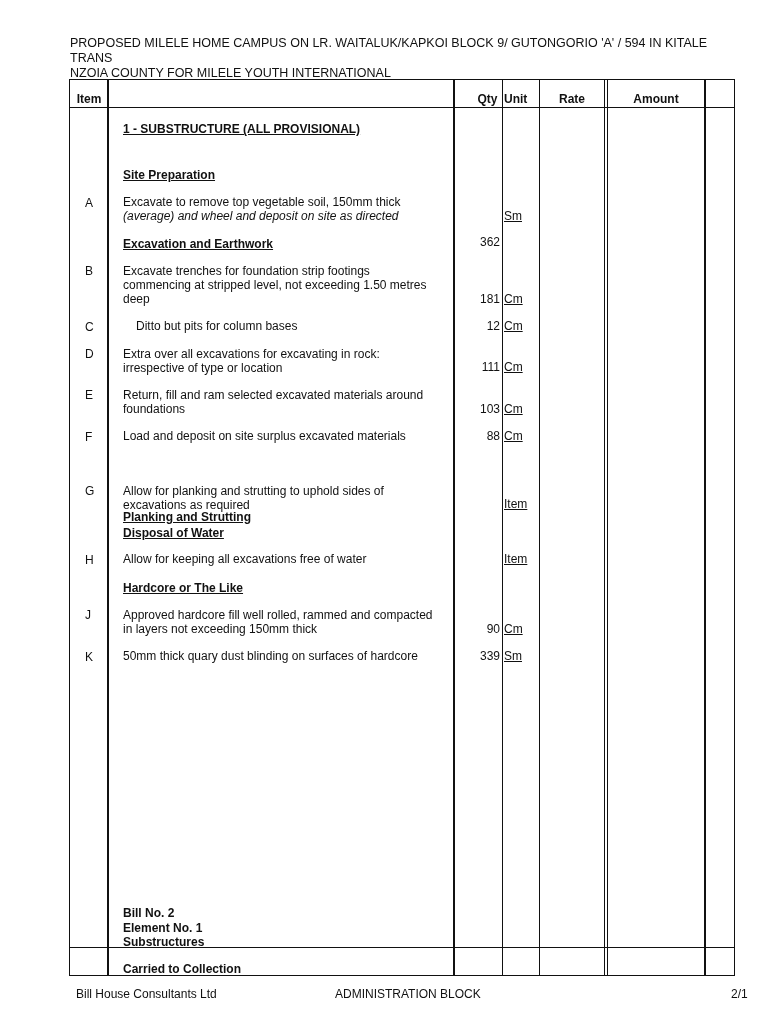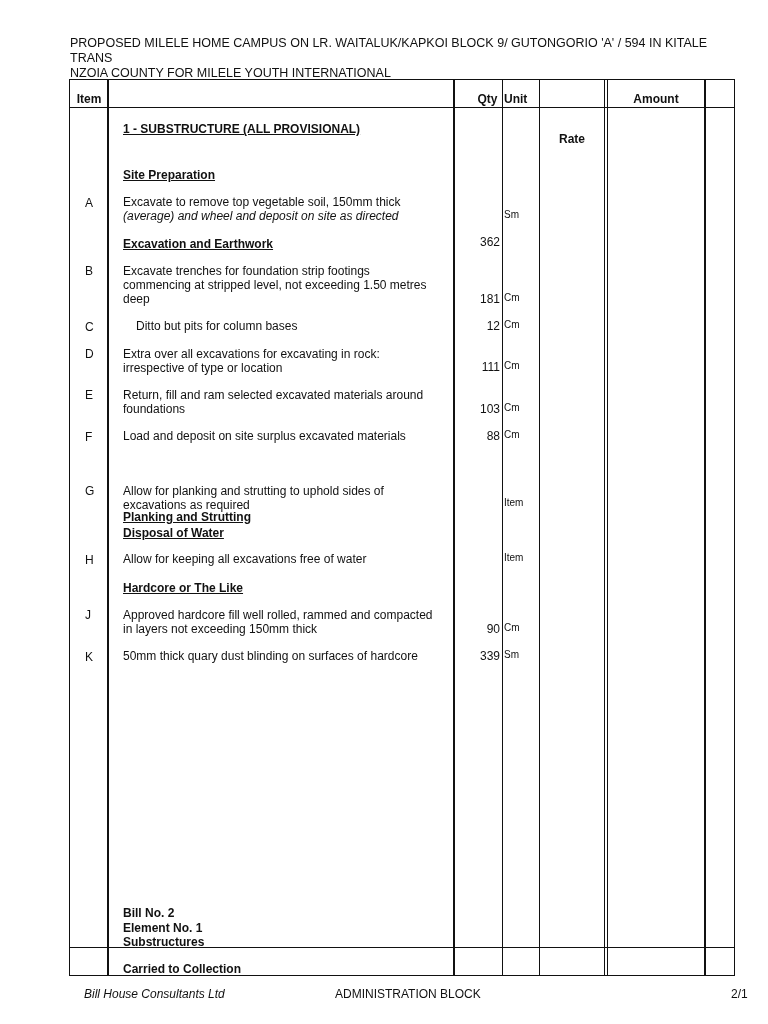--- a/index.html
+++ b/index.html
@@ -6,21 +6,21 @@
   body { width: 768px; height: 1024px; position: relative; font-family: "Liberation Sans", sans-serif; color: #111; overflow: hidden; }
   .title { position: absolute; left: 70px; top: 36px; font-size: 12.5px; line-height: 15px; width: 680px; }
   .tbl { position: absolute; left: 69px; top: 79px; width: 666px; height: 897px; border: 1.5px solid #111; box-sizing: border-box; }
   .vline { position: absolute; top: 0; bottom: 0; background: #111; }
   .hline { position: absolute; left: 0; right: 0; height: 1.5px; background: #111; }
   .hdr { position: absolute; top: 12px; font-size: 12px; font-weight: bold; text-align: center; }
   .row-item { position: absolute; font-size: 12px; }
   .txt { position: absolute; font-size: 12px; line-height: 14px; }
   .heading { font-weight: bold; text-decoration: underline; }
   .qty { position: absolute; font-size: 12px; text-align: right; width: 40px; }
-  .unit { position: absolute; font-size: 10px; }
+  .unit { position: absolute; font-size: 12px; text-decoration: underline; }
   .bold { font-weight: bold; }
   .footer { position: absolute; top: 987px; font-size: 12px; }
 </style>
 </head>
 <body>
 
 <div class="title">
   <div>PROPOSED MILELE HOME CAMPUS ON LR. WAITALUK/KAPKOI BLOCK 9/ GUTONGORIO 'A' / 594 IN KITALE  TRANS</div>
   <div>NZOIA COUNTY FOR MILELE YOUTH INTERNATIONAL</div>
 </div>
@@ -32,21 +32,21 @@
   <div class="vline" style="left:469px;width:1px;"></div>
   <div class="vline" style="left:534px;width:1px;"></div>
   <div class="vline" style="left:537px;width:1px;"></div>
   <div class="vline" style="left:634px;width:1.5px;"></div>
   <div class="hline" style="top:27px;height:1px;"></div>
   <div class="hline" style="top:867px;height:1px;"></div>
 
   <div class="hdr" style="left:0;width:38px;">Item</div>
   <div class="hdr" style="left:394px;width:47px;">Qty</div>
   <div class="hdr" style="left:433px;width:36px;text-align:left;padding-left:1px;">Unit</div>
-  <div class="hdr" style="left:470px;width:64px;margin-top:40px;">Rate</div>
+  <div class="hdr" style="left:470px;width:64px;">Rate</div>
   <div class="hdr" style="left:538px;width:96px;">Amount</div>
 </div>
 
 <div class="txt bold" style="left:123px;top:122px;text-decoration:underline;">1 - SUBSTRUCTURE (ALL PROVISIONAL)</div>
 
 <div class="txt heading" style="left:123px;top:168px;">Site Preparation</div>
 <div class="row-item" style="left:85px;top:196px;">A</div>
 <div class="txt" style="left:123px;top:195px;"><span>Excavate to remove top vegetable soil, 150mm thick</span><br><i>(average)  and wheel and deposit on site as directed</i></div>
 <div class="qty" style="left:460px;top:209px;margin-top:26px;">362</div>
 <div class="unit" style="left:504px;top:209px;">Sm</div>
@@ -98,15 +98,15 @@
 <div class="qty" style="left:460px;top:649px;">339</div>
 <div class="unit" style="left:504px;top:649px;">Sm</div>
 
 <div class="txt bold" style="left:123px;top:906px;line-height:14.5px;">
   <div>Bill No. 2</div>
   <div>Element No. 1</div>
   <div>Substructures</div>
 </div>
 <div class="txt bold" style="left:123px;top:962px;">Carried to Collection</div>
 
-<div class="footer" style="left:84px;font-style:italic;">Bill House Consultants Ltd</div>
+<div class="footer" style="left:76px;">Bill House Consultants Ltd</div>
 <div class="footer" style="left:335px;">ADMINISTRATION BLOCK</div>
 <div class="footer" style="left:731px;">2/1</div>
 
 </body></html>

